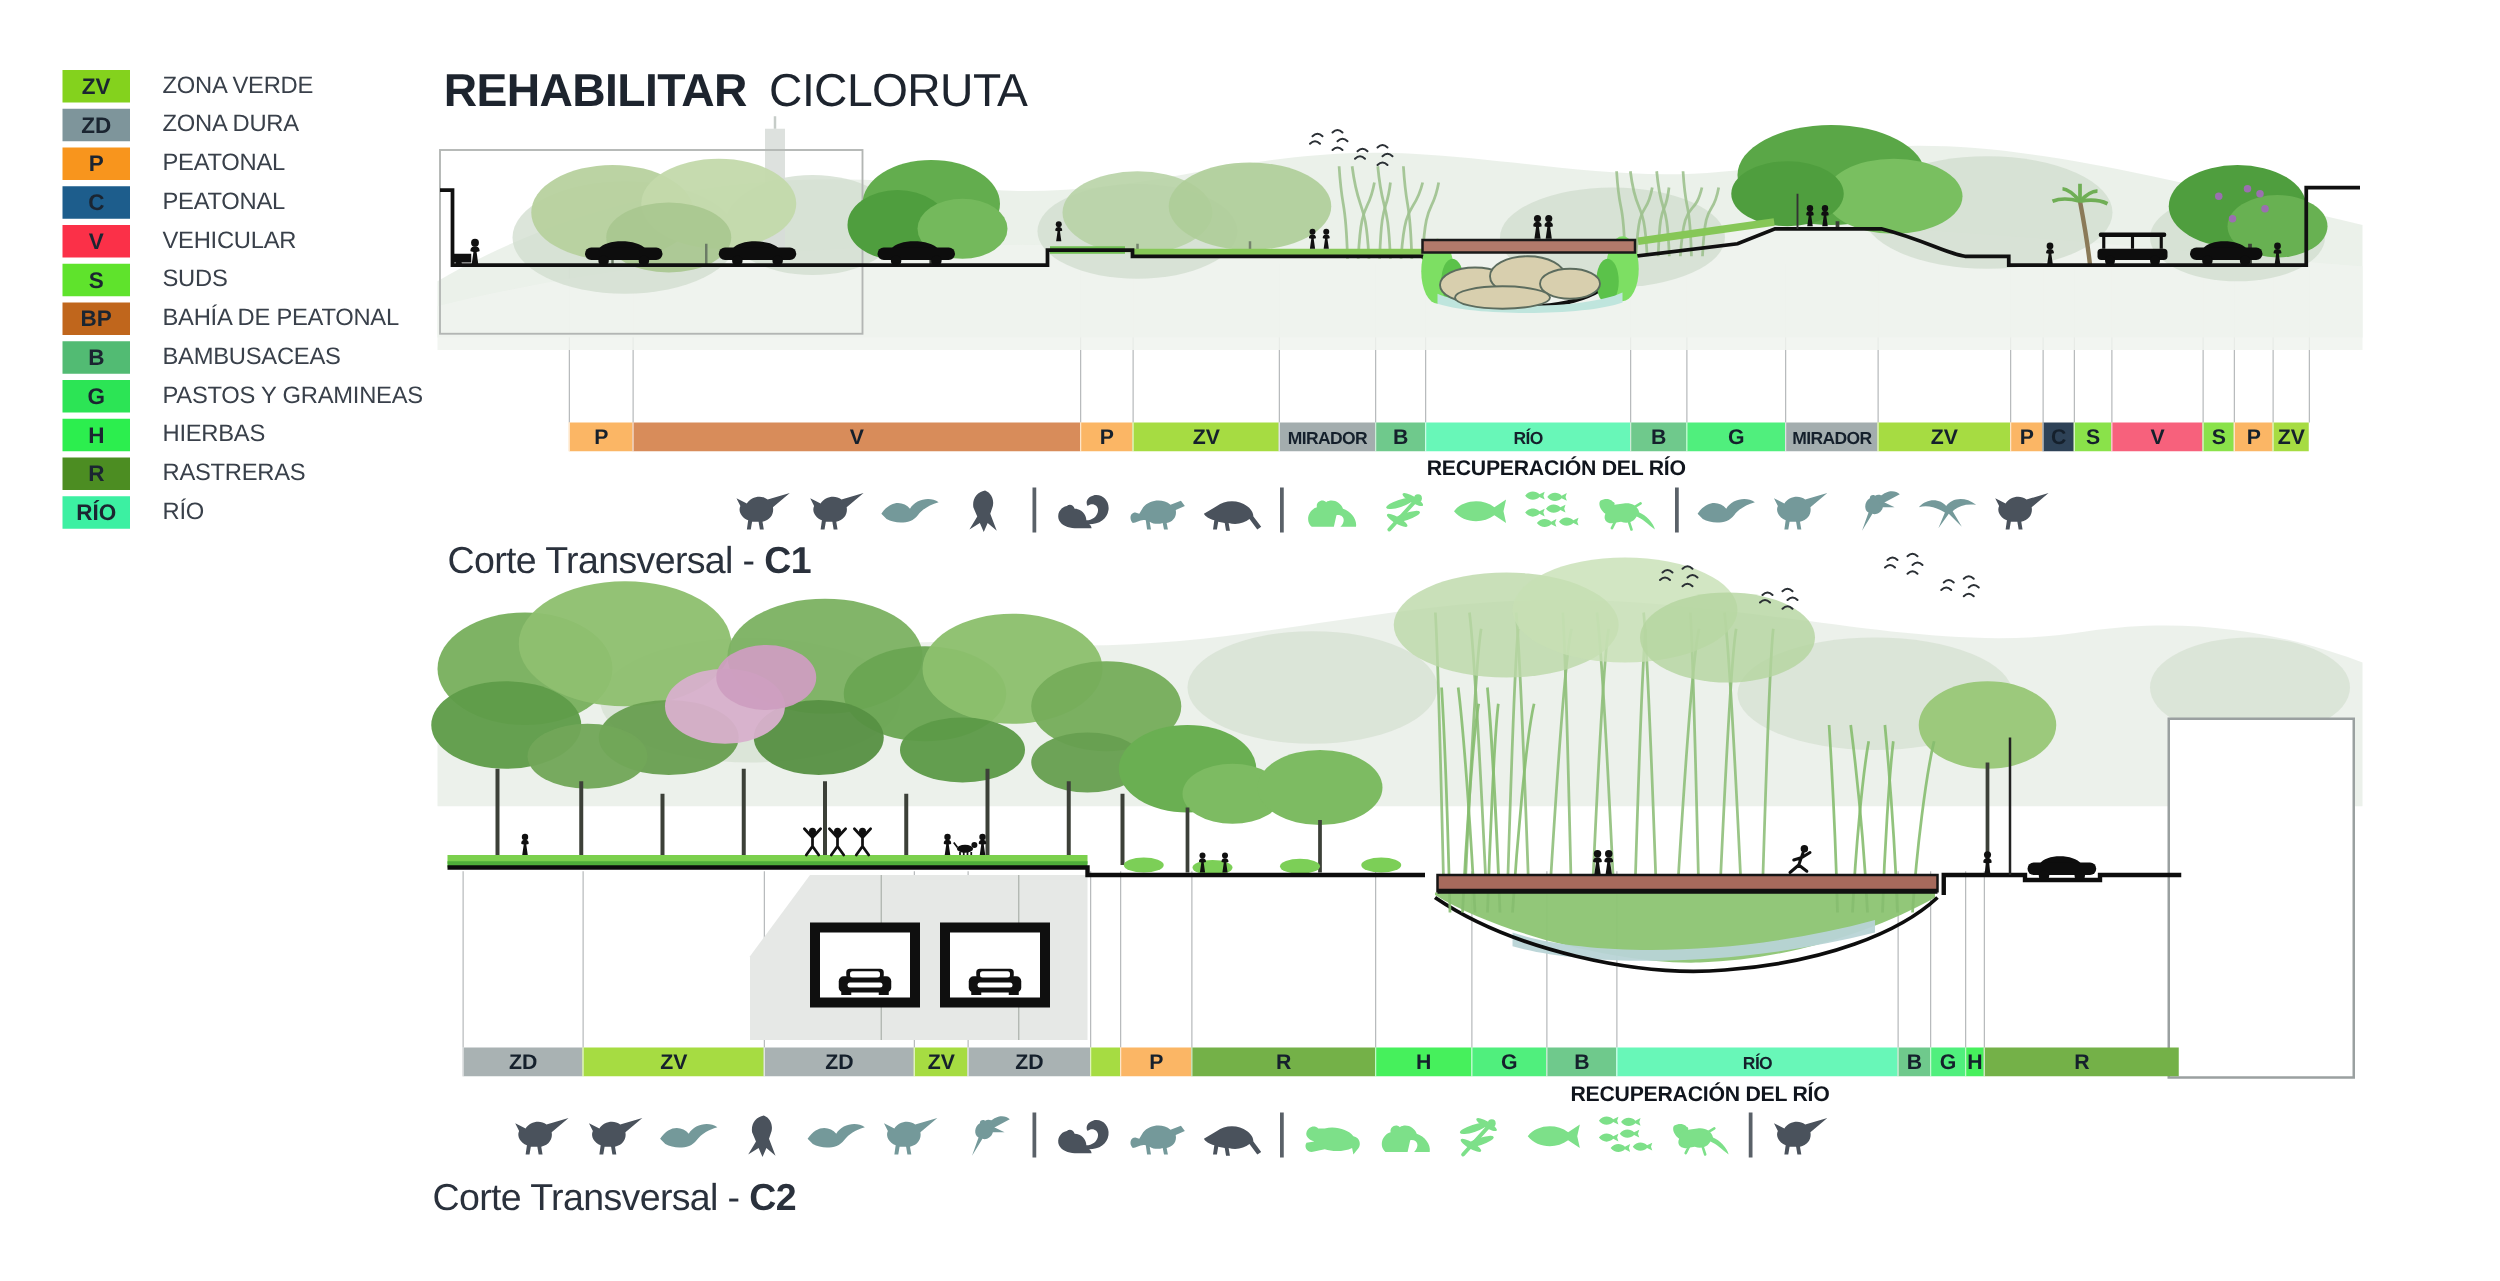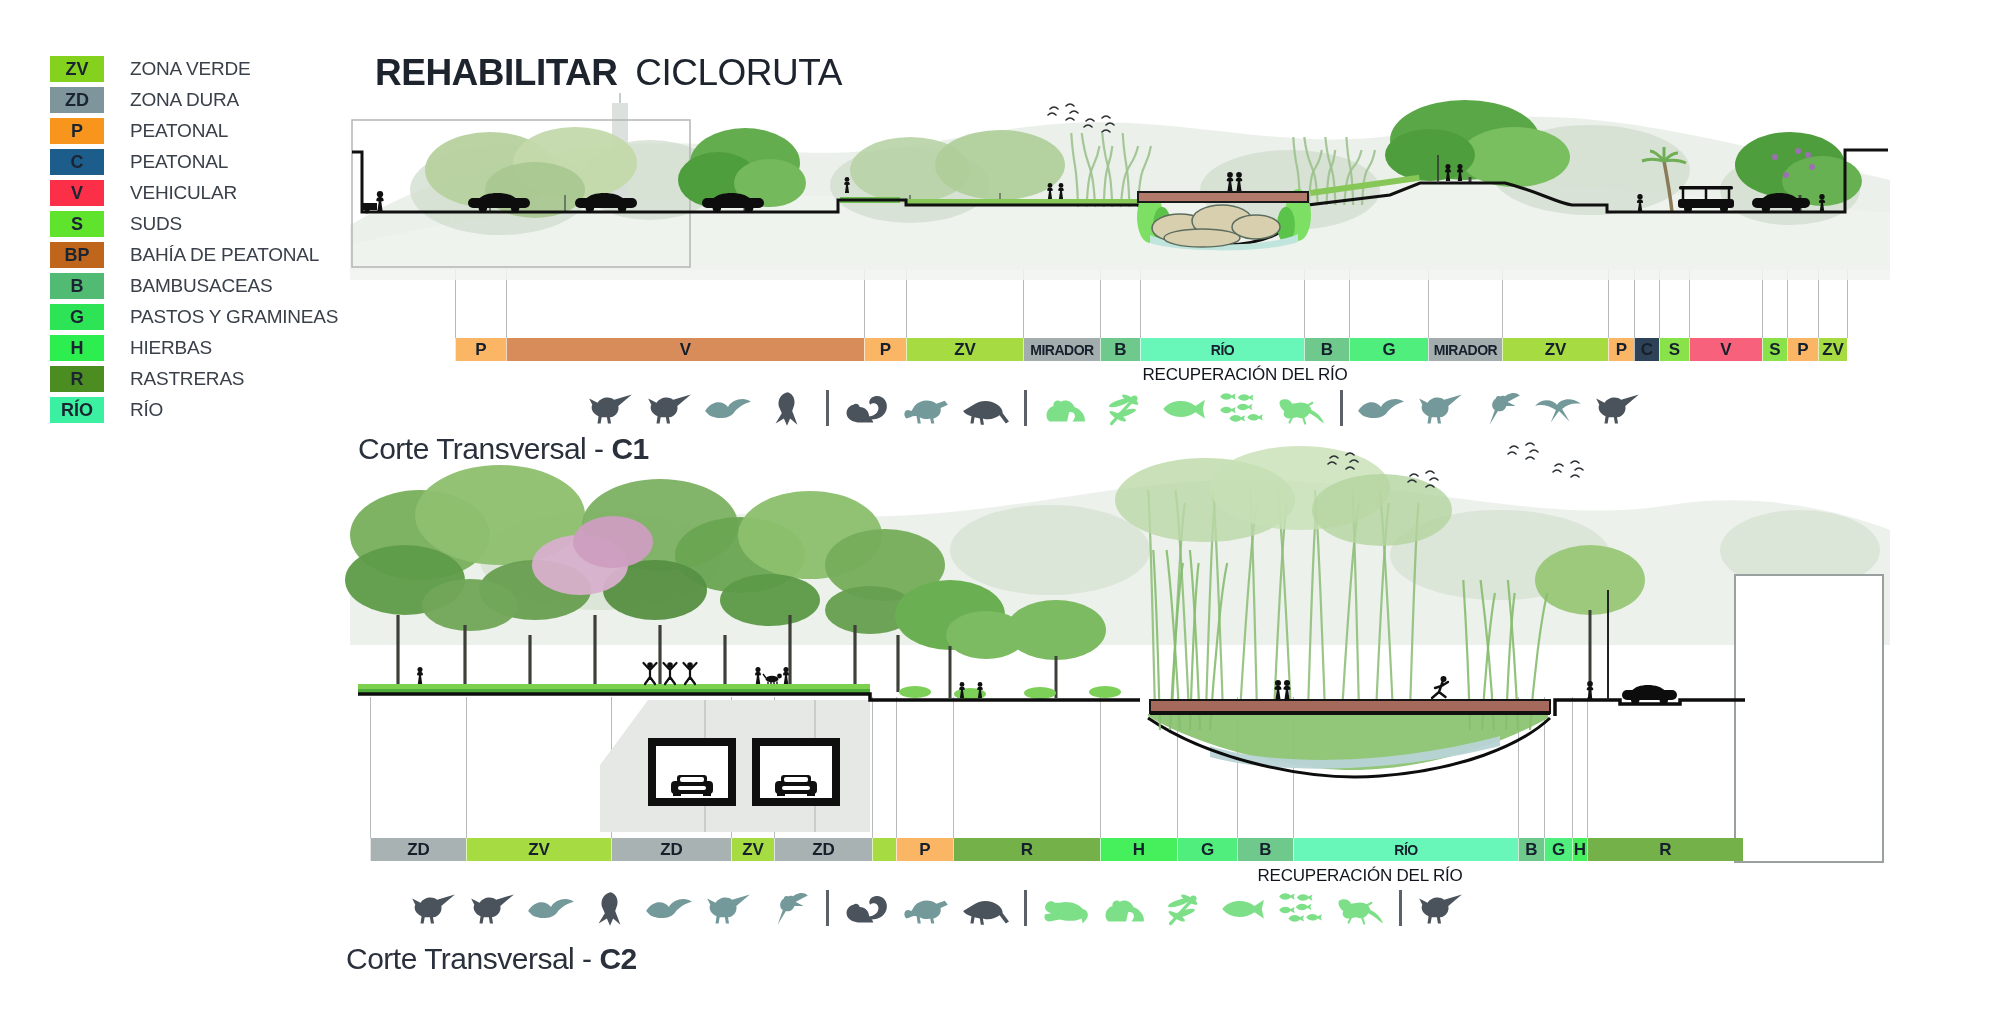--- a/index.html
+++ b/index.html
@@ -1,34 +1,34 @@
 <!DOCTYPE html>
 <html><head>
 <meta charset="utf-8">
 <style>
   html,body{margin:0;padding:0;background:#fff;}
   #page{position:relative;width:2000px;height:1025px;background:#fff;overflow:hidden;
         font-family:"Liberation Sans",sans-serif;}
   
   #title{position:absolute;left:355px;top:52px;font-size:37px;letter-spacing:-0.5px;color:#1d242e;white-space:nowrap;}
-  #title .b{font-weight:bold;margin-left:20px;}
+  #title .b{font-weight:bold;}
   #title .l{font-weight:normal;margin-left:8px;}
   
   #legend{position:absolute;left:50px;top:56px;display:flex;flex-direction:column;gap:5px;}
   .lg-row{display:flex;align-items:center;height:26px;}
   .lg-chip{width:54px;height:26px;display:flex;align-items:center;justify-content:center;
            font-size:18px;font-weight:bold;color:#1b2531;flex:0 0 auto;}
   .lg-label{margin-left:26px;font-size:19px;color:#39404a;letter-spacing:-0.2px;white-space:nowrap;}
   
   .zone-seg{position:absolute;height:23px;display:flex;align-items:center;justify-content:center;
             font-size:17px;font-weight:600;color:#15202c;overflow:hidden;box-sizing:border-box;
             border-left:1px solid rgba(255,255,255,.65);}
   .zone-seg.small{font-size:14px;letter-spacing:-0.5px;}
   .tick{position:absolute;width:1px;background:#7d8487;opacity:.55;}
-  .river-note{position:absolute;transform:translateX(-50%);font-size:17px;font-weight:normal;
+  .river-note{position:absolute;transform:translateX(-50%);font-size:17px;font-weight:bold;
               color:#10151d;letter-spacing:-0.2px;white-space:nowrap;}
   
   .caption{position:absolute;font-size:30px;color:#2a313c;letter-spacing:-0.5px;white-space:nowrap;}
   .caption .cid{font-weight:bold;margin-top:48px;}
   
   .fauna-row{position:absolute;display:flex;align-items:flex-end;gap:9px;height:44px;}
   .fauna-icon{width:50px;height:42px;fill:currentColor;flex:0 0 auto;}
   .fauna-div{width:12px;height:36px;display:flex;justify-content:center;align-self:center;flex:0 0 auto;}
   .fauna-div i{display:block;width:3px;height:36px;background:#5a6168;}
   svg.scene{position:absolute;left:350px;overflow:visible;}

